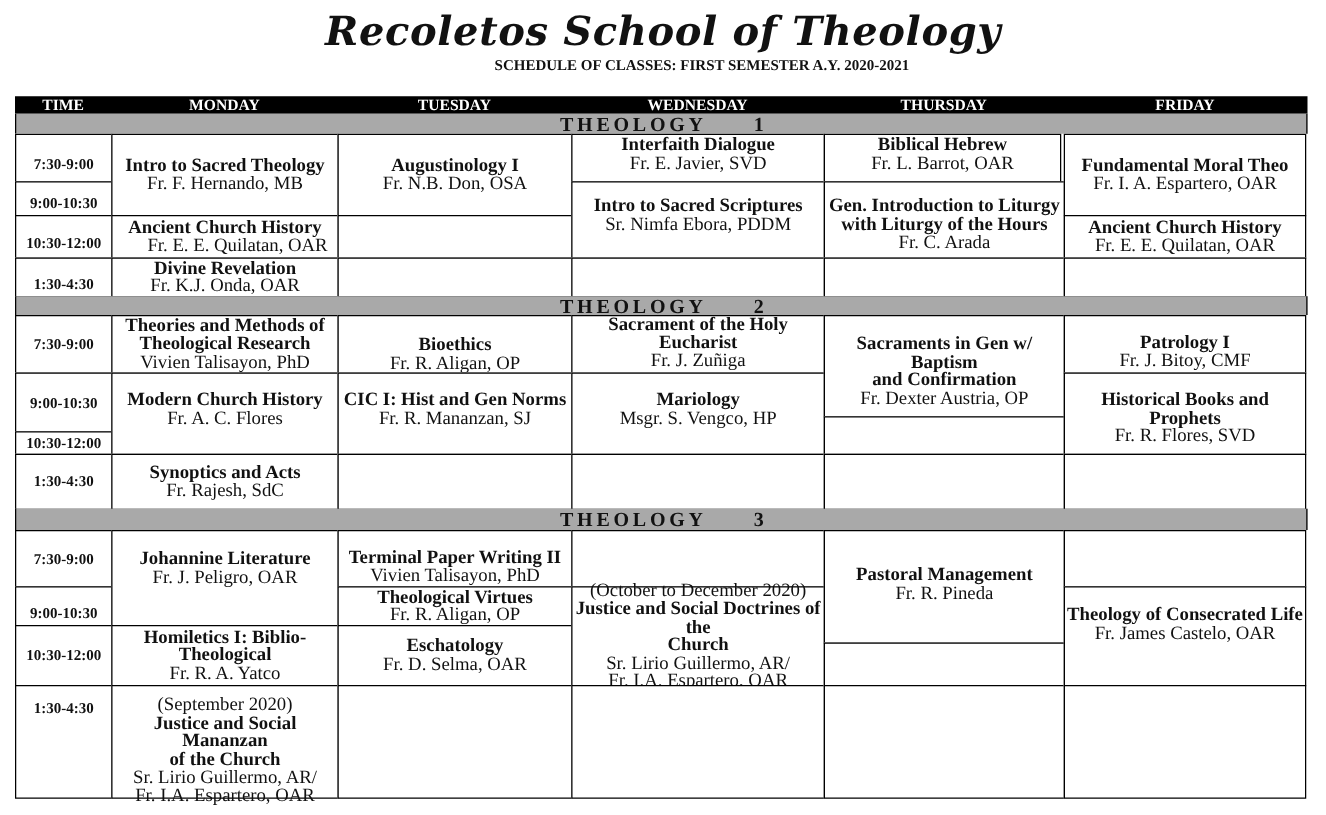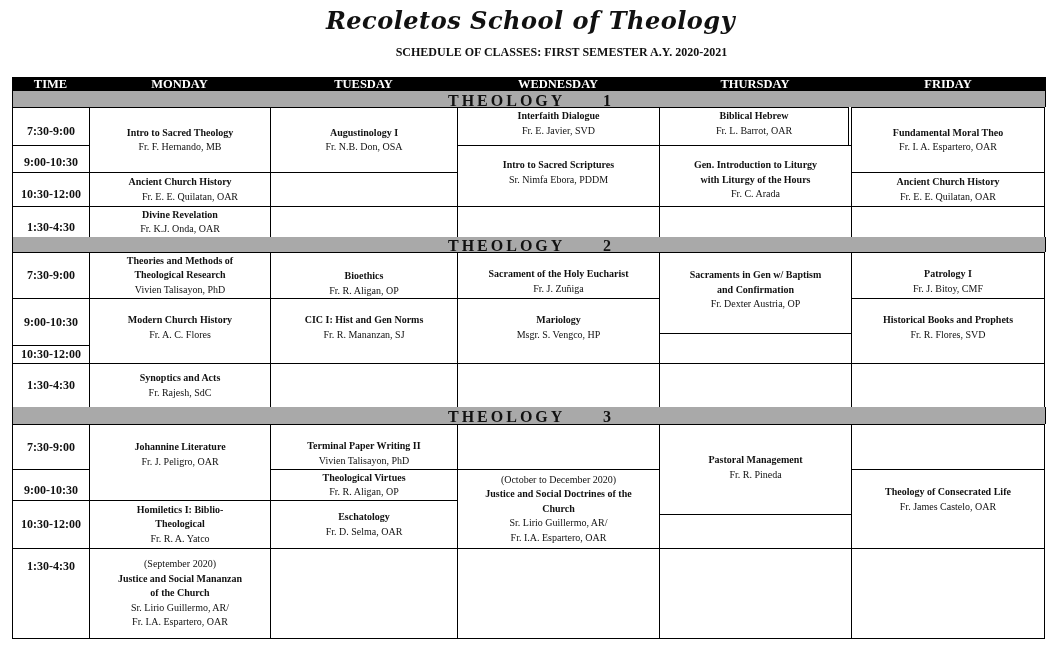--- a/index.html
+++ b/index.html
@@ -1,23 +1,23 @@
 <!DOCTYPE html>
 <html><head>
 <meta charset="utf-8">
 <style>
   html,body{margin:0;padding:0;background:#fff;}
   body{width:1061px;height:652px;position:relative;overflow:hidden;font-family:"Liberation Serif","DejaVu Serif",serif;color:#111;}
-  .title{position:absolute;left:0;width:1061px;top:6px;text-align:center;font-family:"DejaVu Serif","Liberation Serif",serif;font-weight:bold;font-size:24px;letter-spacing:0.5px;font-style:italic;}
+  .title{position:absolute;left:0;width:1061px;top:6px;text-align:center;font-family:"DejaVu Serif","Liberation Serif",serif;font-weight:bold;font-size:32px;letter-spacing:0.5px;font-style:italic;}
   .subtitle{position:absolute;left:0;width:1061px;top:45px;text-align:center;font-weight:bold;font-size:12px;margin-left:31px;}
   .hdr{position:absolute;top:77px;height:14px;background:#000;left:12px;width:1034px;}
   .hcell{position:absolute;top:77px;height:29px;line-height:15px;color:#fff;font-weight:bold;font-size:12.5px;text-align:center;}
   .band{position:absolute;left:12px;width:1032px;background:#a9a9a9;border:1px solid #000;border-top:none;border-bottom:none;}
   .band span{position:absolute;font-weight:bold;font-size:16px;letter-spacing:3px;}
-  .cell{position:absolute;box-sizing:border-box;border:1.3px solid #000;display:flex;flex-direction:column;justify-content:center;align-items:center;text-align:center;font-size:10px;line-height:14.5px;background:#fff;}
+  .cell{position:absolute;box-sizing:border-box;border:1.3px solid #000;display:flex;flex-direction:column;justify-content:center;align-items:center;text-align:center;font-size:15px;line-height:14.5px;background:#fff;}
   .cell .c{font-weight:bold;}
   .cell .t{font-weight:normal;}
   .time{position:absolute;box-sizing:border-box;border:1.3px solid #000;font-weight:bold;font-size:12px;text-align:center;display:flex;align-items:center;justify-content:center;background:#fff;}
   .time.bottom{align-items:flex-end;padding-bottom:2px;}
   .time.top{align-items:flex-start;padding-top:10px;}
   .top-al{justify-content:flex-start;padding-top:6px;}
 </style>
 </head>
 <body>
 

